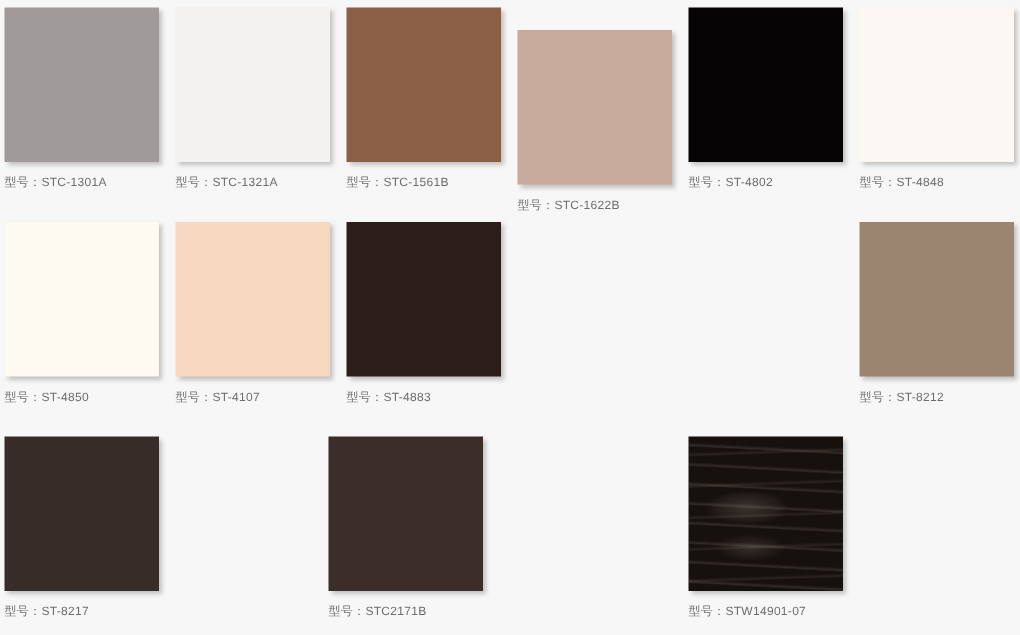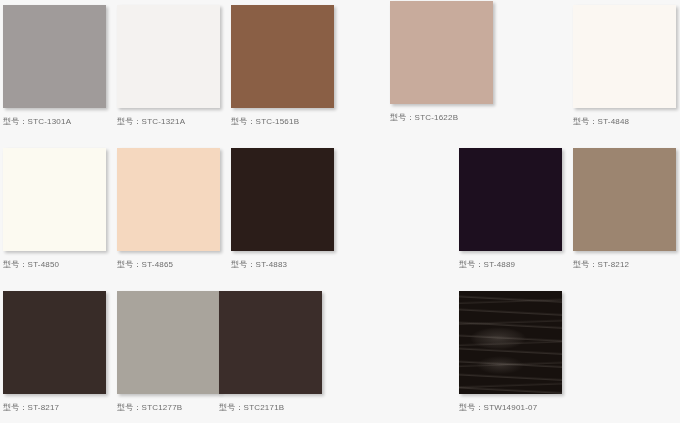--- a/index.html
+++ b/index.html
@@ -67,55 +67,51 @@
       <div class="swatch-label">型号：STC-1301A</div>
     </div>
     <div class="swatch-card" style="left: 117px; top: 5px;">
       <div class="swatch" title="STC-1321A" style="background: rgb(244, 242, 240);"></div>
       <div class="swatch-label">型号：STC-1321A</div>
     </div>
     <div class="swatch-card" style="left: 231px; top: 5px;">
       <div class="swatch" title="STC-1561B" style="background: rgb(138, 95, 69);"></div>
       <div class="swatch-label">型号：STC-1561B</div>
     </div>
-    <div class="swatch-card" style="left: 345px; top: 1px; margin-left: 45px;">
+    <div class="swatch-card" style="left: 345px; top: 20px;">
       <div class="swatch" title="STC-1622B" style="background: rgb(200, 171, 156);"></div>
       <div class="swatch-label">型号：STC-1622B</div>
+    </div>
+    <div class="swatch-card" style="left: 459px; top: 5px;">
+      <div class="swatch" title="ST-4802" style="background: rgb(7, 4, 5);"></div>
+      <div class="swatch-label">型号：ST-4802</div>
     </div>
     <div class="swatch-card" style="left: 573px; top: 5px;">
       <div class="swatch" title="ST-4848" style="background: rgb(251, 247, 242);"></div>
       <div class="swatch-label">型号：ST-4848</div>
     </div>
     <div class="swatch-card" style="left: 3px; top: 148px;">
       <div class="swatch" title="ST-4850" style="background: rgb(252, 250, 241);"></div>
       <div class="swatch-label">型号：ST-4850</div>
     </div>
     <div class="swatch-card" style="left: 117px; top: 148px;">
       <div class="swatch" title="ST-4865" style="background: rgb(245, 216, 191);"></div>
-      <div class="swatch-label">型号：ST-4865</div>
+      <div class="swatch-label">型号：ST-4107</div>
     </div>
     <div class="swatch-card" style="left: 231px; top: 148px;">
       <div class="swatch" title="ST-4883" style="background: rgb(43, 29, 25);"></div>
       <div class="swatch-label">型号：ST-4883</div>
-    </div>
-    <div class="swatch-card" style="left: 459px; top: 148px;">
-      <div class="swatch" title="ST-4889" style="background: rgb(29, 15, 31);"></div>
-      <div class="swatch-label">型号：ST-4889</div>
     </div>
     <div class="swatch-card" style="left: 573px; top: 148px;">
       <div class="swatch" title="ST-8212" style="background: rgb(156, 133, 112);"></div>
       <div class="swatch-label">型号：ST-8212</div>
     </div>
     <div class="swatch-card" style="left: 3px; top: 291px;">
       <div class="swatch" title="ST-8217" style="background: rgb(56, 44, 40);"></div>
       <div class="swatch-label">型号：ST-8217</div>
-    </div>
-    <div class="swatch-card" style="left: 117px; top: 291px;">
-      <div class="swatch" title="STC1277B" style="background: rgb(169, 164, 156);"></div>
-      <div class="swatch-label">型号：STC1277B</div>
     </div>
     <div class="swatch-card" style="left: 219px; top: 291px;">
       <div class="swatch" title="STC2171B" style="background: rgb(59, 45, 42);"></div>
       <div class="swatch-label">型号：STC2171B</div>
     </div>
     <div class="swatch-card" style="left: 459px; top: 291px;">
       <div class="swatch tex-wood" title="STW14901-08" style="background: rgb(23, 17, 14);"></div>
       <div class="swatch-label">型号：STW14901-07</div>
     </div>
   </div>

